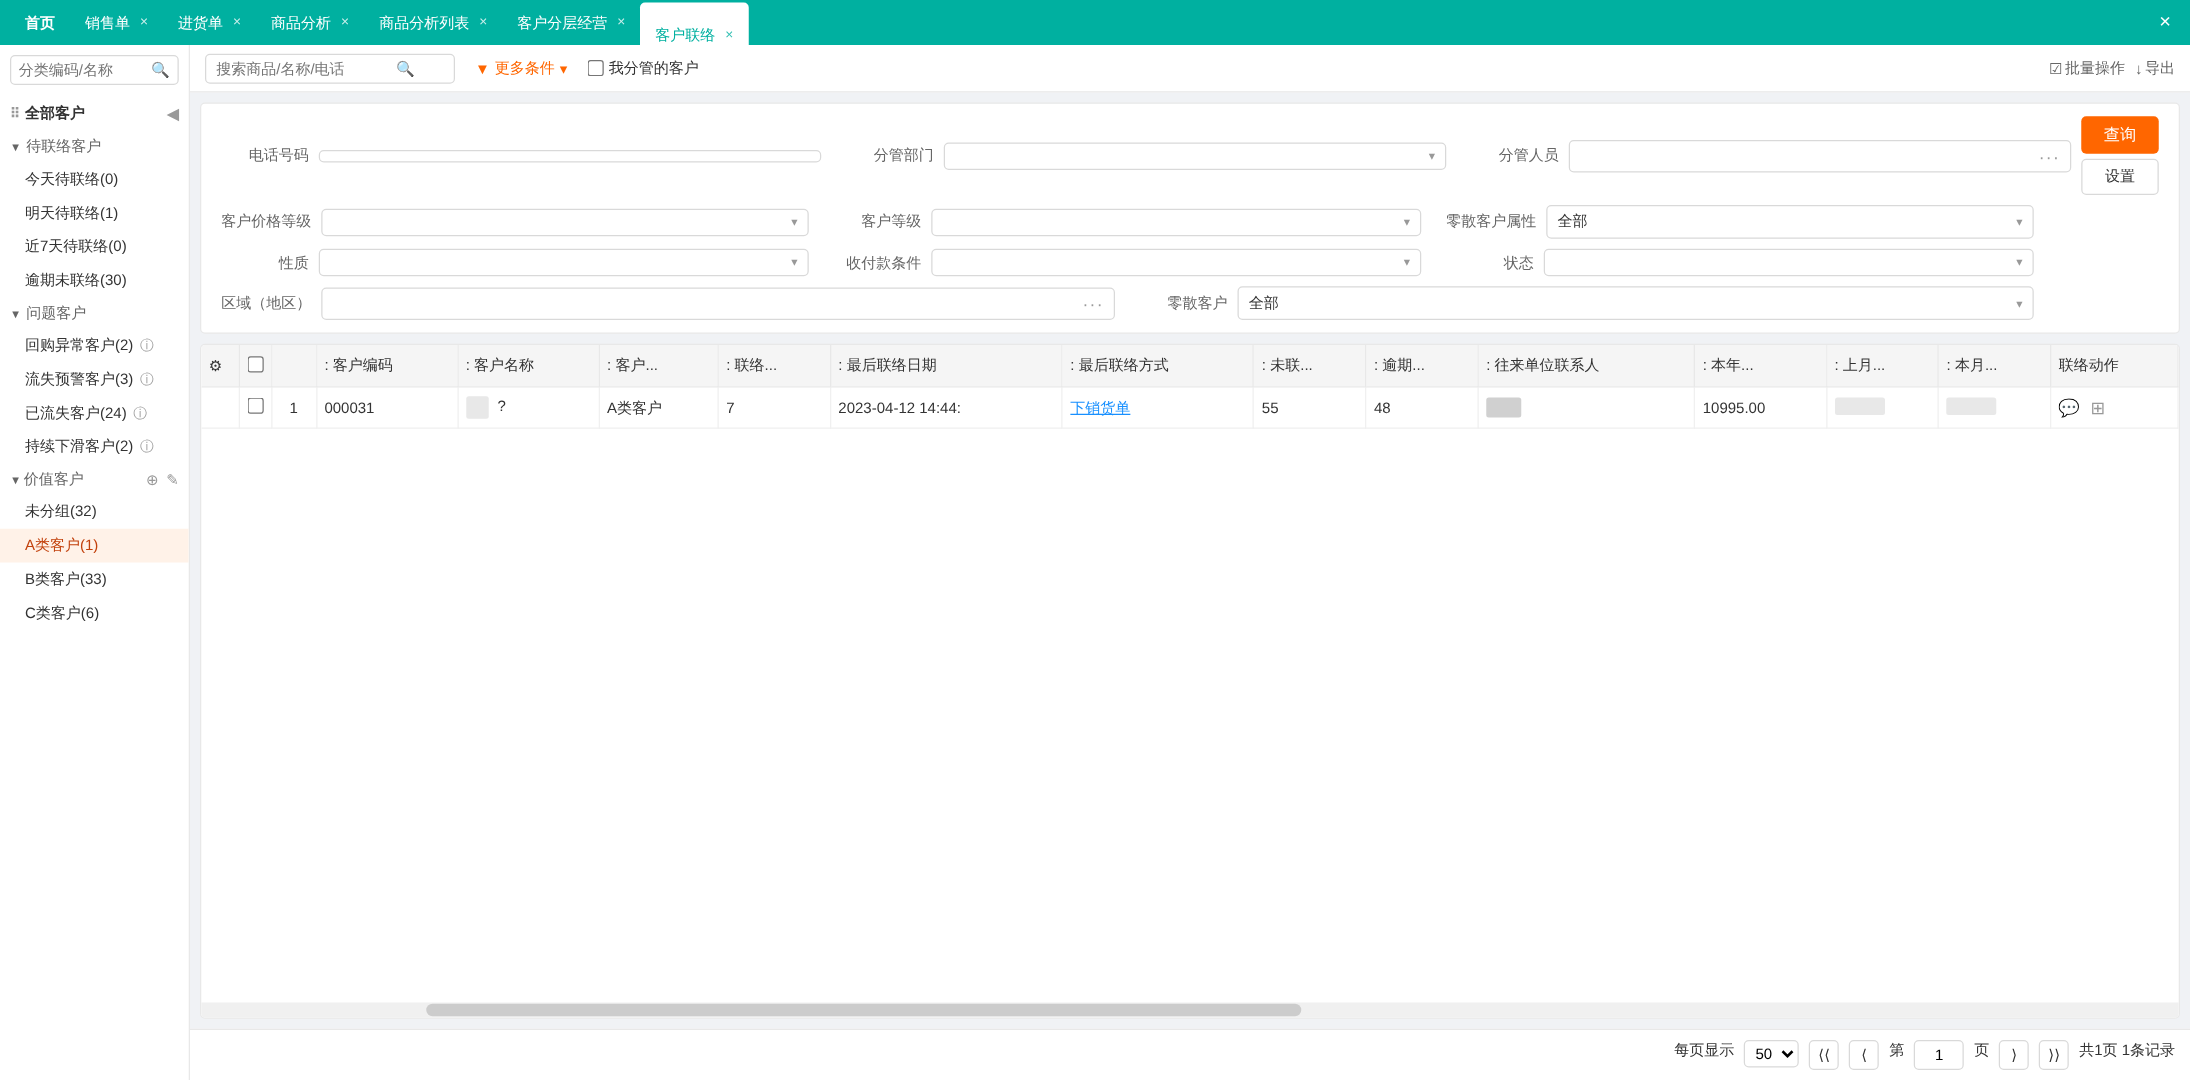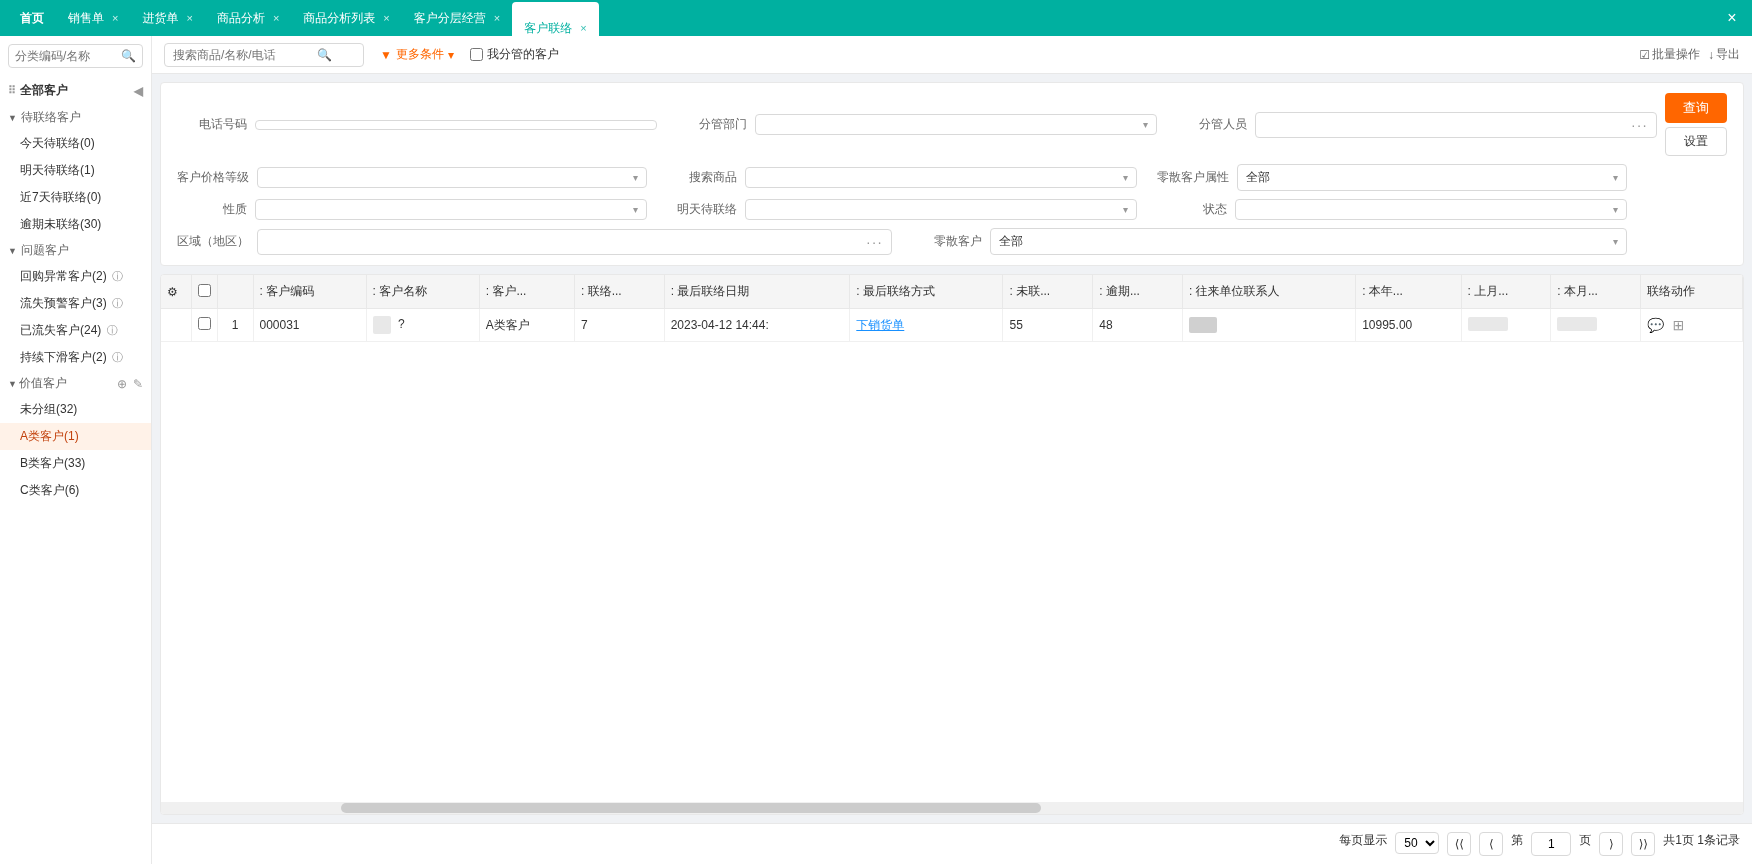--- a/index.html
+++ b/index.html
@@ -319,21 +319,21 @@
 
       <div class="filter-row">
         <div class="filter-item">
           <span class="filter-label">客户价格等级</span>
           <div class="filter-input" style="width:240px;">
             <span></span>
               <span class="arrow">▾</span>
           </div>
         </div>
         <div class="filter-item" style="margin-left:20px;">
-          <span class="filter-label">搜索商品</span>
+          <span class="filter-label">客户等级</span>
           <div class="filter-input" style="width:240px;">
             <span></span>
               <span class="arrow">▾</span>
           </div>
         </div>
         <div class="filter-item" style="margin-left:20px;">
           <span class="filter-label">零散客户属性</span>
           <div class="filter-input" style="flex:1;">
             <span>全部</span>
               <span class="arrow">▾</span>
@@ -344,21 +344,21 @@
 
       <div class="filter-row">
         <div class="filter-item">
           <span class="filter-label">性质</span>
           <div class="filter-input" style="width:240px;">
             <span></span>
               <span class="arrow">▾</span>
           </div>
         </div>
         <div class="filter-item" style="margin-left:20px;">
-          <span class="filter-label">明天待联络</span>
+          <span class="filter-label">收付款条件</span>
           <div class="filter-input" style="width:240px;">
             <span></span>
               <span class="arrow">▾</span>
           </div>
         </div>
         <div class="filter-item" style="margin-left:20px;">
           <span class="filter-label">状态</span>
           <div class="filter-input" style="flex:1;">
             <span></span>
               <span class="arrow">▾</span>

